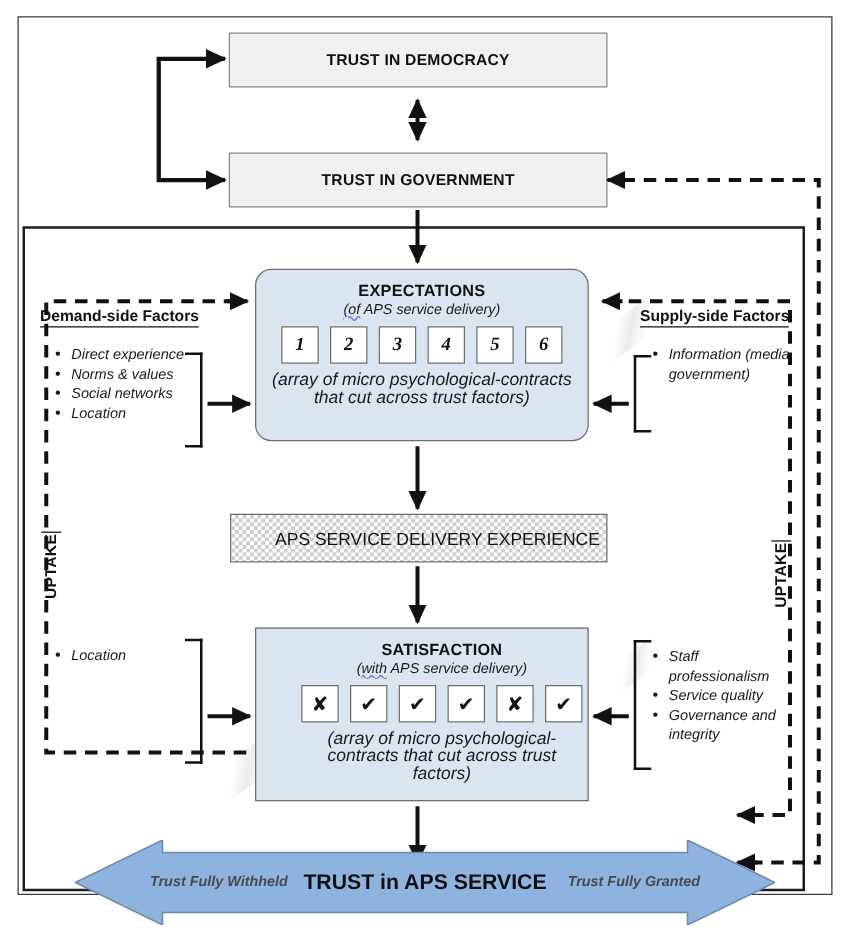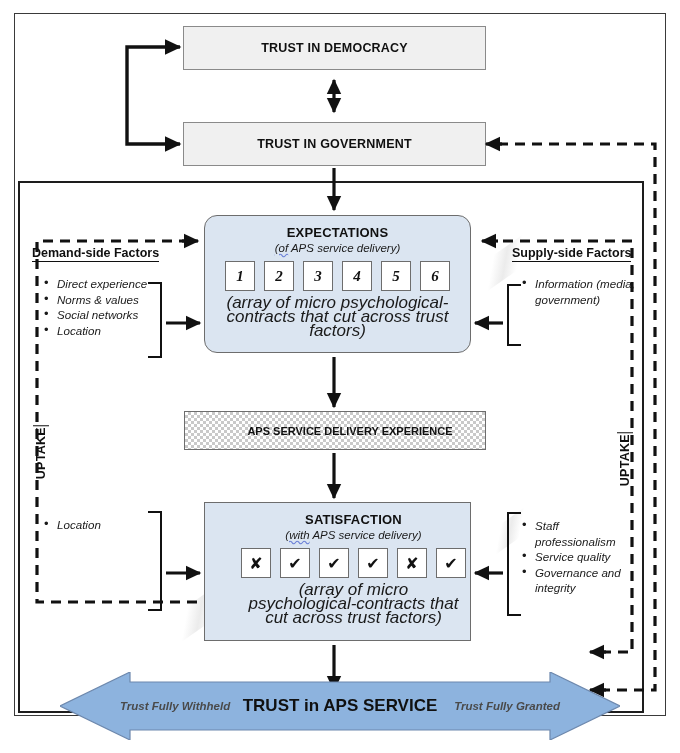--- a/index.html
+++ b/index.html
@@ -20,31 +20,31 @@
 
   
   #box-experience{position:absolute;left:184px;top:411px;width:302px;height:39px;border:1px solid #6d6d6d;box-sizing:border-box;
     display:flex;align-items:center;justify-content:center;
     background-color:#ffffff;
     background-image:
       linear-gradient(45deg,#c9c9c9 25%,transparent 25%,transparent 75%,#c9c9c9 75%),
       linear-gradient(45deg,#c9c9c9 25%,transparent 25%,transparent 75%,#c9c9c9 75%);
     background-size:6px 6px;
     background-position:0 0,3px 3px;}
-  #box-experience span{font-size:11px;font-weight:bold;color:#101010;padding-left:30px;}
+  #box-experience span{font-size:14px;font-weight:normal;color:#101010;padding-left:30px;}
 
   
   .blue-panel{position:absolute;background:#dbe5f1;border:1px solid #6d6d6d;box-sizing:border-box;text-align:center;}
   #panel-expectations{left:204px;top:215px;width:267px;height:138px;border-radius:13px;}
   #panel-satisfaction{left:204px;top:502px;width:267px;height:139px;padding-left:32px;}
   .panel-title{font-size:13px;font-weight:bold;color:#101010;margin-top:9px;letter-spacing:.2px;}
   .panel-sub{font-size:11.5px;font-style:italic;color:#1a1a1a;margin-top:2px;}
   .panel-sub .sq{ text-decoration:underline; text-decoration-style:wavy; text-decoration-color:#6a7fd6;
                   -webkit-text-decoration-line:underline; -webkit-text-decoration-style:wavy;}
-  .panel-note{font-size:17px;font-style:italic;color:#1a1a1a;line-height:14px;margin-top:5px;padding:0 8px;}
+  .panel-note{font-size:14px;font-style:italic;color:#1a1a1a;line-height:14px;margin-top:5px;padding:0 8px;}
 
   .cells{display:flex;justify-content:center;gap:9px;margin-top:7px;}
   .cell{width:30px;height:30px;background:#ffffff;border:1px solid #6d6d6d;box-sizing:border-box;
         display:flex;align-items:center;justify-content:center;
         font-size:15px;font-weight:bold;font-style:italic;color:#111;font-family:"Liberation Serif","DejaVu Serif",serif;}
   .cell.mark{font-family:"DejaVu Sans",sans-serif;font-style:normal;font-size:16px;}
 
   
   .factor-head{position:absolute;font-size:12.5px;font-weight:bold;color:#101010;
                border-bottom:1px solid #101010;padding-bottom:1px;white-space:nowrap;}

